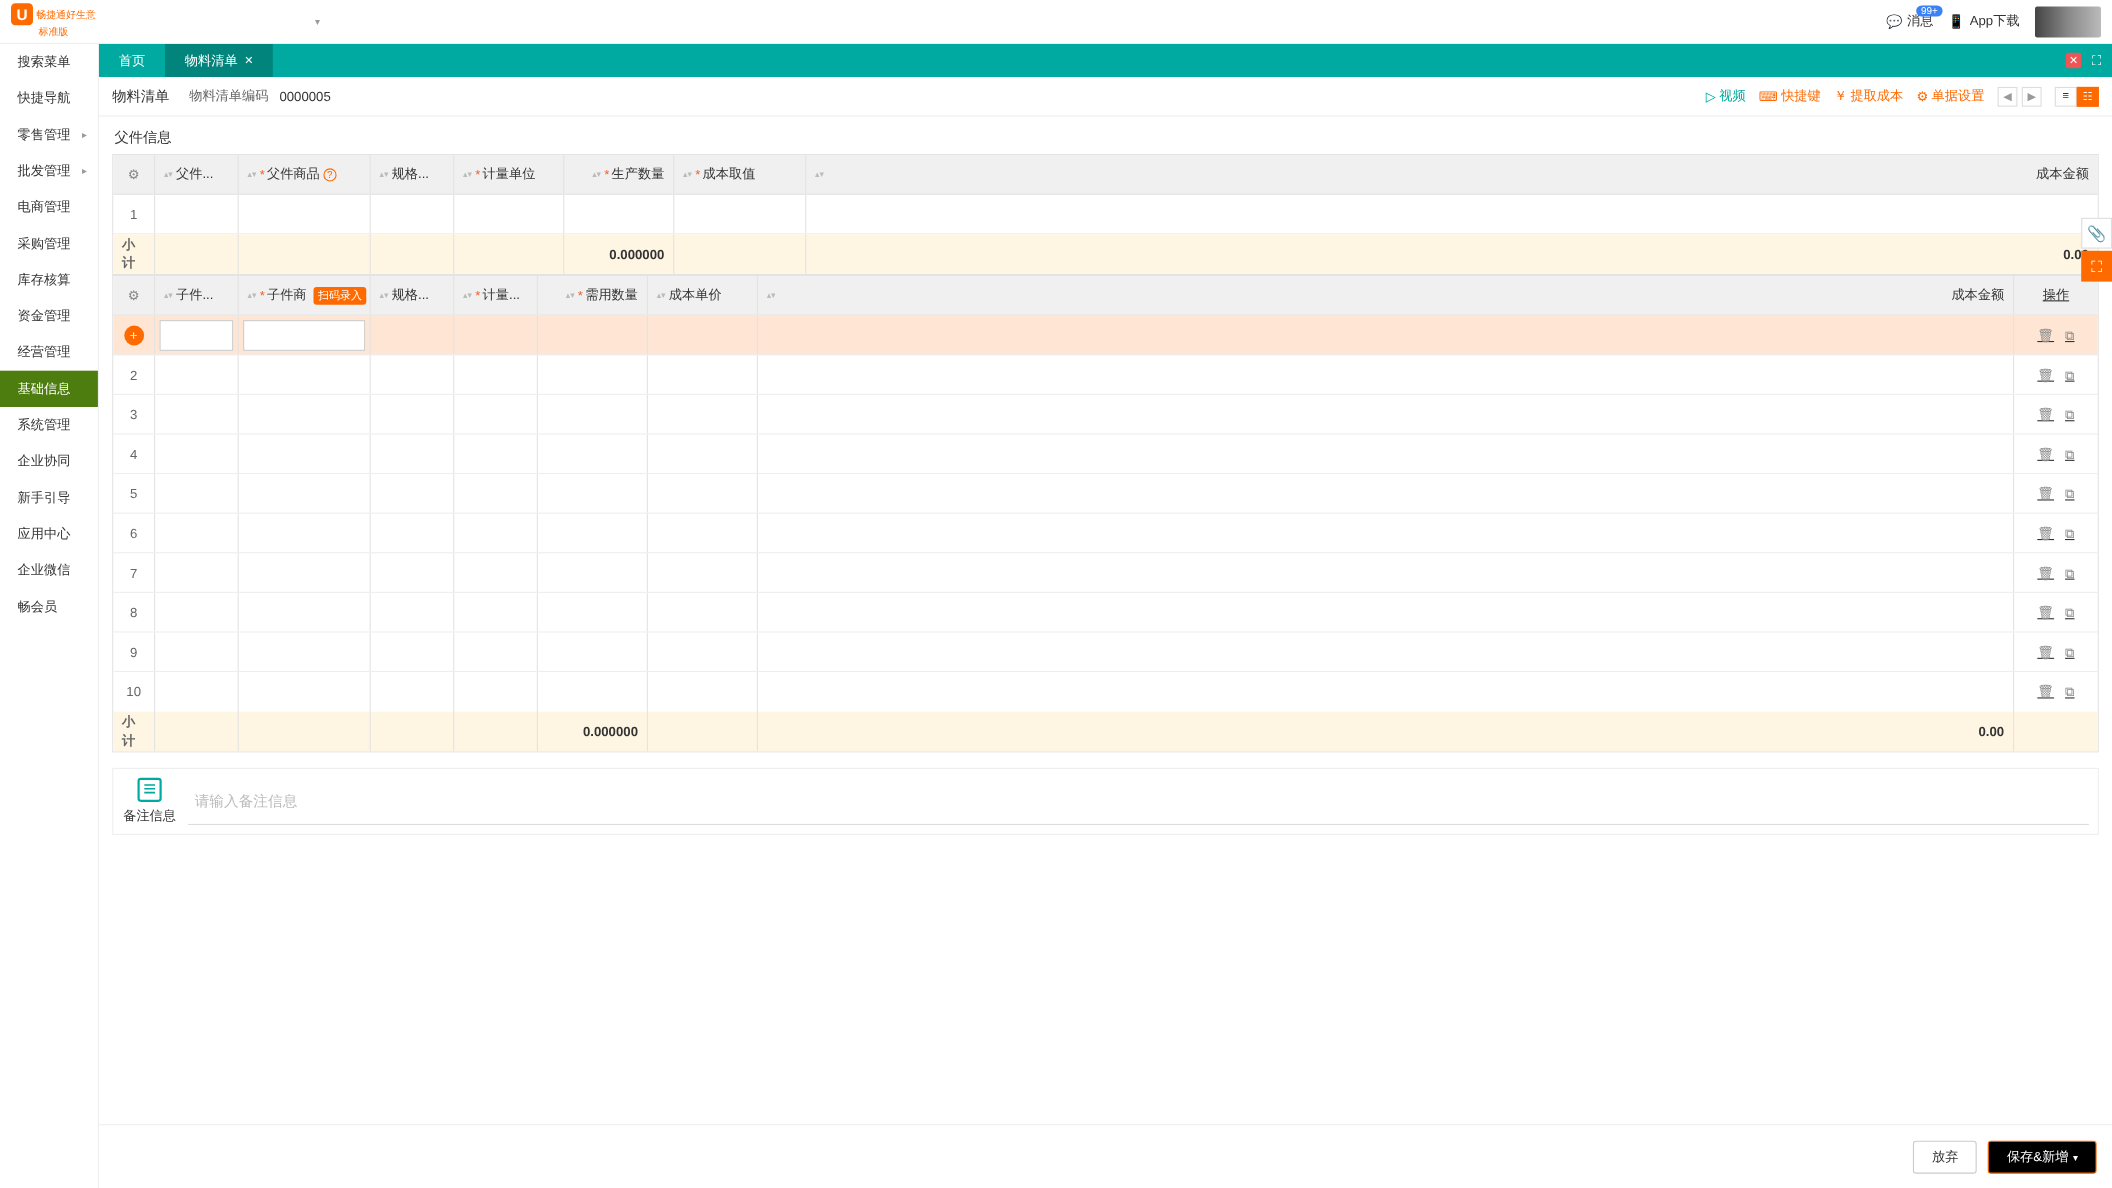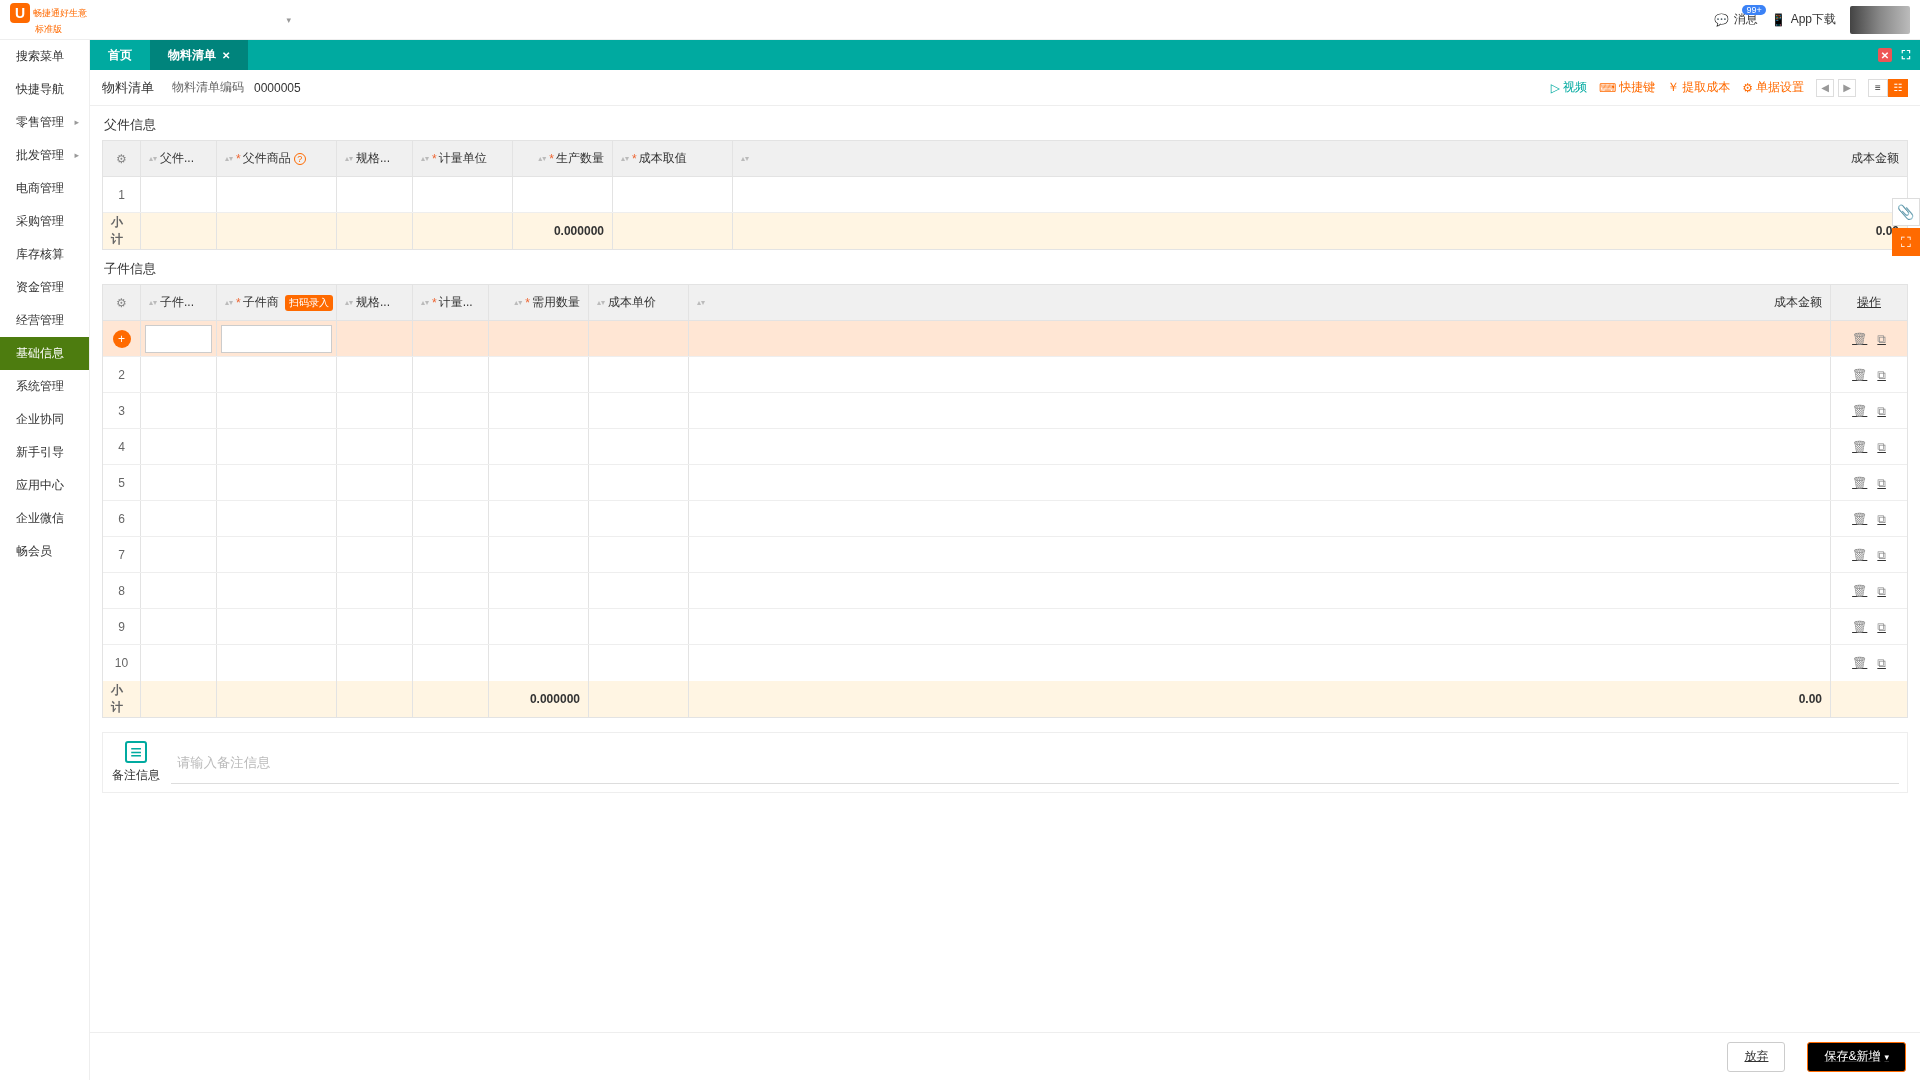--- a/index.html
+++ b/index.html
@@ -20,21 +20,21 @@
 
 
 .layout { display: flex; height: calc(100vh - 40px); }
 .sidebar { width: 90px; background: #fff; border-right: 1px solid #eee; overflow-y: auto; }
 .sidebar-item { height: 33px; line-height: 33px; padding-left: 16px; cursor: pointer; color: #333; display: flex; align-items: center; justify-content: space-between; padding-right: 10px; }
 .sidebar-item.active { background: #4d7c0f; color: #fff; }
 .expand-ic { font-size: 9px; color: #999; }
 
 
 .main { flex: 1; display: flex; flex-direction: column; position: relative; overflow: hidden; }
-.tabs-bar { height: 30px; background: #00aaa0; display: flex; align-items: stretch; position: relative; font-weight: bold; }
+.tabs-bar { height: 30px; background: #00aaa0; display: flex; align-items: stretch; position: relative; }
 .tab { padding: 0 18px; display: flex; align-items: center; gap: 6px; color: #fff; cursor: pointer; font-size: 12px; }
 .tab.active { background: #00847c; }
 .tab-close { width: 14px; height: 14px; display: flex; align-items: center; justify-content: center; background: #e55; border-radius: 2px; position: absolute; right: 28px; top: 50%; transform: translateY(-50%); color:#fff; font-size:10px; }
 .tab-expand { position: absolute; right: 6px; top: 50%; transform: translateY(-50%); color: #fff; cursor: pointer; width:16px; text-align:center;}
 
 
 .sub-header { height: 36px; display: flex; align-items: center; justify-content: space-between; padding: 0 12px; border-bottom: 1px solid #eee; }
 .sub-left { display: flex; align-items: center; gap: 18px; }
 .sub-title { font-size: 13px; }
 .code-area { display: flex; align-items: center; gap: 10px; color: #666; }
@@ -78,21 +78,21 @@
 .cell-input { width:100%; height:28px; border:1px solid #ccc; background:#fff; }
 
 
 .remark-row { display: flex; margin-top: 14px; gap: 10px; background:#fff; padding:8px; border:1px solid #eee;}
 .remark-label { width: 50px; display: flex; flex-direction: column; align-items: center; gap: 4px; }
 .remark-ic { width: 22px; height: 22px; color:#00aaa0; font-size:20px; border:2px solid #00aaa0; border-radius:3px; display:flex; align-items:center; justify-content:center;}
 .remark-input { flex: 1; border: none; border-bottom: 1px solid #ddd; outline: none; padding: 6px; color: #333; }
 .remark-input::placeholder { color: #bbb; }
 
 
-.footer { height: 48px; border-top: 1px solid #eee; display: flex; align-items: center; justify-content: flex-end; gap: 22px; padding: 0 14px; background: #fff; text-decoration: underline; }
+.footer { height: 58px; border-top: 1px solid #eee; display: flex; align-items: center; justify-content: flex-end; gap: 10px; padding: 0 14px; background: #fff; }
 .btn { height: 30px; padding: 0 16px; border-radius: 3px; cursor: pointer; display: flex; align-items: center; gap: 4px; font-size: 12px;}
 .btn.secondary { background: #fff; border: 1px solid #ccc; color: #333; }
 .btn.primary { background: #000000; border: 1px solid #ff6a00; color: #fff; }
 
 
 .float-right { position: absolute; right: 0; top: 158px; display: flex; flex-direction: column; gap: 2px; }
 .fbtn { width: 28px; height: 28px; display: flex; align-items: center; justify-content: center; cursor: pointer; font-size:14px; }
 .fbtn.white { background: #fff; border: 1px solid #ddd; color: #888; }
 .fbtn.orange-bg { background: #ff6a00; color: #fff; }
 
@@ -291,21 +291,20 @@
           <div class="cell small"></div>
           <div class="cell med"></div>
           <div class="cell small"></div>
           <div class="cell med2"></div>
           <div class="cell med2 num">0.000000</div>
           <div class="cell med"></div>
           <div class="cell grow">0.00</div>
         </div>
       </div>
 
-      <div class="section-title">子件信息</div>
       <div class="tbl">
         <div class="tbl-head">
           <div class="cell idx">
               <span class="gear-ic">⚙</span>
             </div>
           <div class="cell small">
               <span class="sort-ic">▴▾</span>
               <span>子件...</span>
             </div>
           <div class="cell med">

